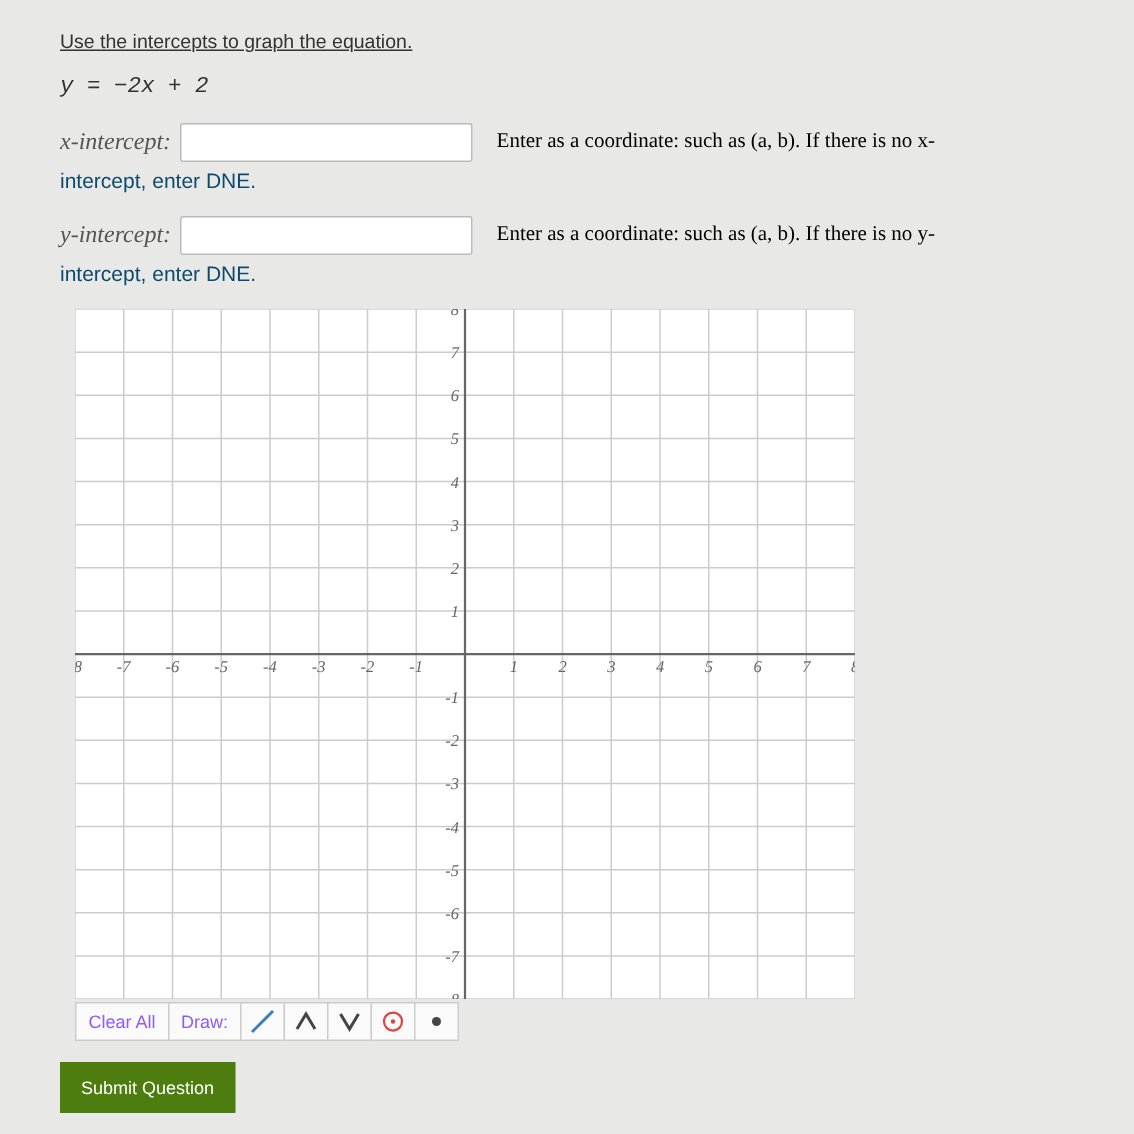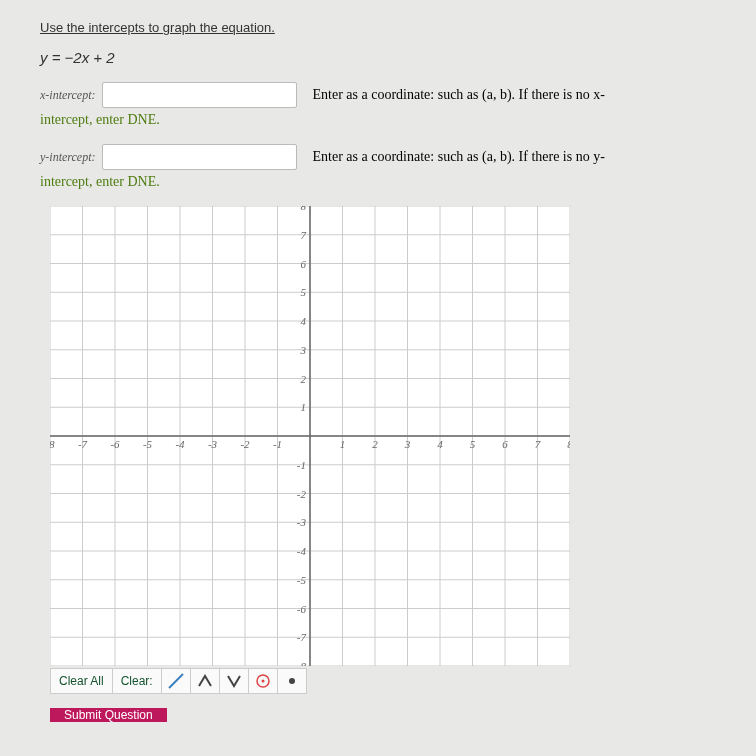--- a/index.html
+++ b/index.html
@@ -12,55 +12,55 @@
       width: 756px;
       height: 756px;
     }
     .instruction {
       margin-bottom: 14px;
       font-size: 13px;
       text-decoration: underline;
     }
     .equation {
       font-style: italic;
-      font-family: Liberation Sans, sans-serif;
+      font-family: Liberation Mono, monospace;
       font-size: 15px;
       margin-bottom: 16px;
     }
     .intercept-row {
       display: flex;
       align-items: center;
       margin-bottom: 4px;
       gap: 6px;
     }
     .intercept-label {
       font-style: italic;
       font-family: 'Times New Roman', serif;
       color: #555;
-      font-size: 12px;
+      font-size: 16px;
     }
     .intercept-label .var { font-style: italic; }
     .text-input {
       border: 1px solid #bbb;
       background: #fff;
       height: 26px;
       width: 195px;
       padding: 2px 6px;
       border-radius: 2px;
     }
     .hint {
       font-family: 'Times New Roman', serif;
       font-size: 14px;
       color: #000000;
       margin-left: 10px;
     }
     .hint-cont {
-      font-family: Liberation Serif, serif;
+      font-family: Liberation Sans, sans-serif;
       font-size: 14px;
-      color: #4d7c0f;
+      color: #0c4a6e;
       margin-bottom: 16px;
     }
     .graph-wrap {
       margin-top: 4px;
       margin-left: 10px;
     }
     svg.graph {
       background: #fff;
       display: block;
     }
@@ -73,36 +73,35 @@
       gap: 0;
       margin-top: 2px;
       margin-left: 10px;
     }
     .tool-btn {
       border: 1px solid #ccc;
       background: #fafafa;
       height: 26px;
       padding: 0 8px;
       font-size: 12px;
-      color: #14532d;
+      color: #8b5cf6;
       display: inline-flex;
       align-items: center;
       justify-content: center;
       cursor: pointer;
       margin-left: -1px;
     }
     .tool-btn.icon { width: 30px; padding: 0; }
     .tool-btn:first-child { margin-left: 0; }
     .submit-btn {
       margin-top: 14px;
-      margin-left: 10px;
-      background: #be185d;
+      background: #4d7c0f;
       color: #fff;
       border: none;
-      padding: 0 14px;
+      padding: 10px 14px;
       font-size: 12px;
       cursor: pointer;
     }
   </style>
 </head>
 <body>
 
 
 
 <div class="instruction">Use the intercepts to graph the equation.</div>
@@ -195,21 +194,21 @@
       <text x="256" y="119" text-anchor="end" class="tick-label">4</text>
       <text x="256" y="90.25" text-anchor="end" class="tick-label">5</text>
       <text x="256" y="61.5" text-anchor="end" class="tick-label">6</text>
       <text x="256" y="32.75" text-anchor="end" class="tick-label">7</text>
       <text x="256" y="4" text-anchor="end" class="tick-label">8</text>
     </svg>
 </div>
 
 <div class="draw-toolbar">
   <button class="tool-btn">Clear All</button>
-  <button class="tool-btn">Clear:</button>
+  <button class="tool-btn">Draw:</button>
   <button class="tool-btn icon">
     <svg width="18" height="18">
         <line x1="2" y1="16" x2="16" y2="2" stroke="#3a7fbf" stroke-width="2"></line>
       </svg>
   </button>
   <button class="tool-btn icon">
     <svg width="18" height="18">
         <polyline points="3,14 9,4 15,14" fill="none" stroke="#444" stroke-width="2"></polyline>
       </svg>
   </button>

